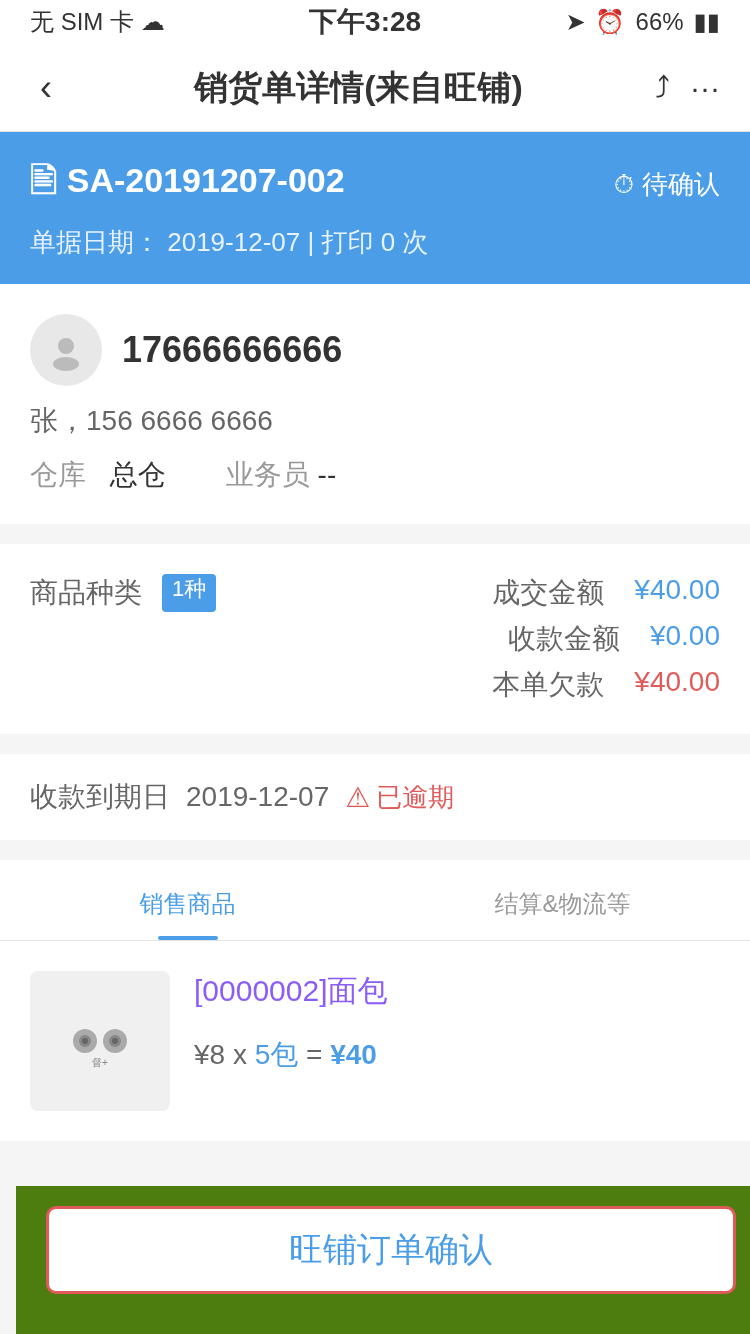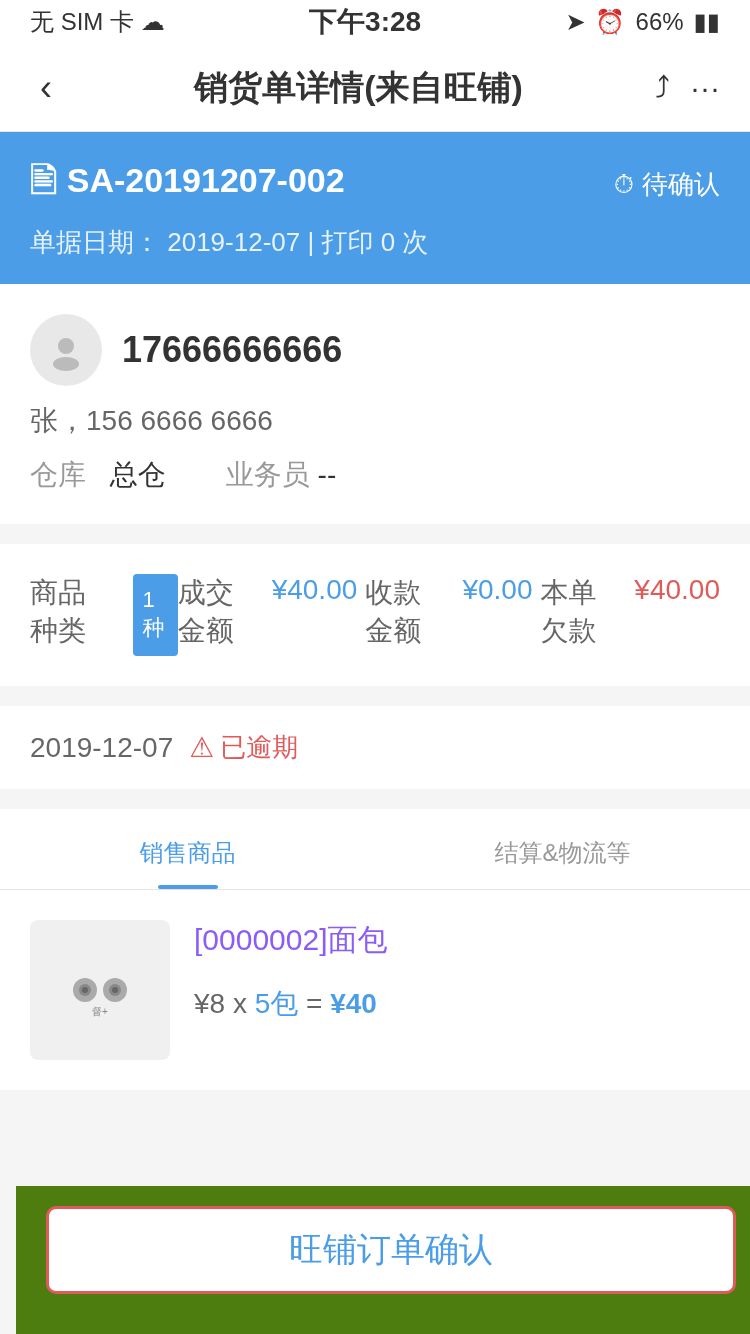--- a/index.html
+++ b/index.html
@@ -150,26 +150,26 @@
       flex-direction: column;
       gap: 8px;
       font-size: 28px;
       color: #666;
     }
     .amount-left-label { display: flex; gap: 20px; }
     .kind-tag {
       background: #4a9de6;
       color: #fff;
       font-size: 22px;
-      padding: 13px 10px;
+      padding: 0 10px;
       border-radius: 4px;
     }
     .amount-right {
       display: flex;
-      flex-direction: row;
+      flex-direction: column;
       align-items: flex-end;
       gap: 8px;
       font-size: 28px;
     }
     .amount-row { display: flex; justify-content: space-between; gap: 30px; }
     .amount-label { color: #666; }
     .amount-value-blue { color: #4a9de6; }
     .amount-value-red { color: #e05a5a; }
 
     
@@ -370,20 +370,21 @@
       <span class="amount-value-blue">¥0.00</span>
     </div>
     <div class="amount-row">
       <span class="amount-label">本单欠款</span>
       <span class="amount-value-red">¥40.00</span>
     </div>
   </div>
 </div>
 
 <div class="due-section card">
+  <span>收款到期日</span>
   <span>2019-12-07</span>
   <div class="overdue-badge">
     <span style="color:#e05a5a; font-size:28px;">⚠</span>
     <span>已逾期</span>
   </div>
 </div>
 
 <div class="tabs-container card">
   <div class="tab active">销售商品</div>
   <div class="tab">结算&amp;物流等</div>

